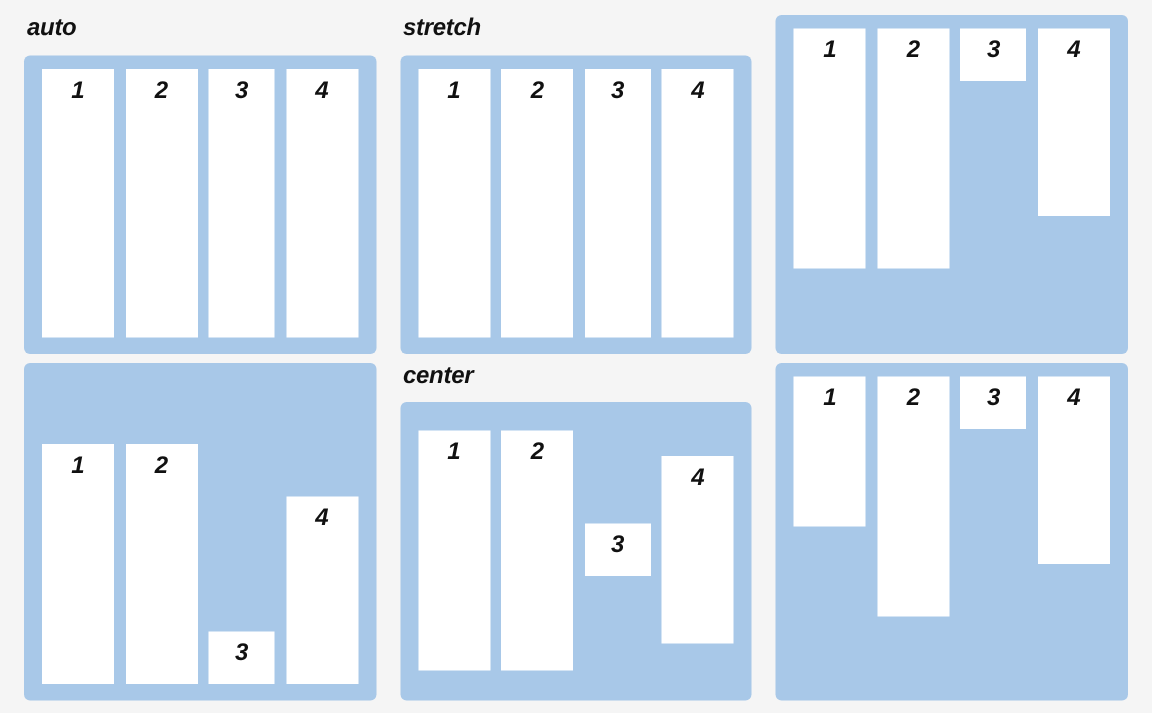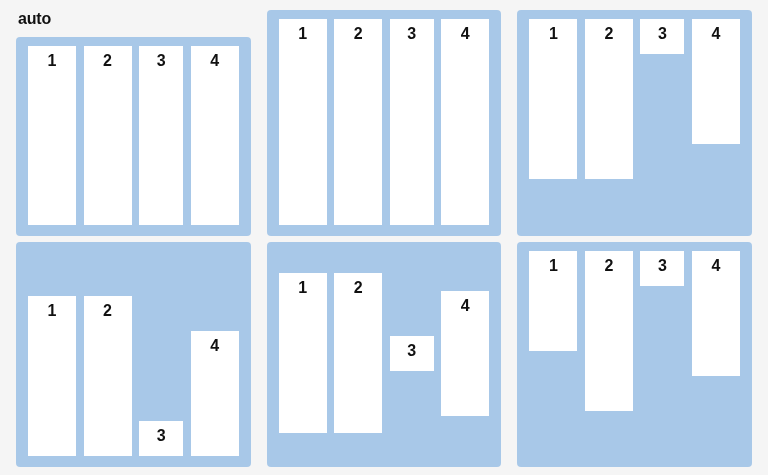--- a/index.html
+++ b/index.html
@@ -15,20 +15,21 @@
 
   #grid {
     display: grid;
     grid-template-columns: repeat(3, 1fr);
     grid-template-rows: repeat(2, 1fr);
     column-gap: 0px;
     row-gap: 6px;
     width: 768px;
     height: 475px;
     padding: 10px 8px 8px 8px;
+    font-style: italic;
   }
 
   .demo {
     display: flex;
     flex-direction: column;
     padding: 0 8px;
     min-width: 0;
     min-height: 0;
   }
 
@@ -83,20 +84,21 @@
     <div class="demo">
       <div class="demo-title">auto</div>
       <div class="flex-box mode-auto">
         <div class="flex-item" style="width: 48px;">1</div>
         <div class="flex-item" style="width: 48px;">2</div>
         <div class="flex-item" style="width: 44px;">3</div>
         <div class="flex-item" style="width: 48px;">4</div>
       </div>
     </div>
     <div class="demo">
+      <div class="demo-title">stretch</div>
       <div class="flex-box mode-stretch">
         <div class="flex-item" style="width: 48px;">1</div>
         <div class="flex-item" style="width: 48px;">2</div>
         <div class="flex-item" style="width: 44px;">3</div>
         <div class="flex-item" style="width: 48px;">4</div>
       </div>
     </div>
     <div class="demo">
       <div class="flex-box mode-flexstart">
         <div class="flex-item" style="width: 48px; height: 160px;">1</div>
@@ -107,20 +109,21 @@
     </div>
     <div class="demo">
       <div class="flex-box mode-flexend">
         <div class="flex-item" style="width: 48px; height: 160px;">1</div>
         <div class="flex-item" style="width: 48px; height: 160px;">2</div>
         <div class="flex-item" style="width: 44px; height: 35px;">3</div>
         <div class="flex-item" style="width: 48px; height: 125px;">4</div>
       </div>
     </div>
     <div class="demo">
+      <div class="demo-title">center</div>
       <div class="flex-box mode-center">
         <div class="flex-item" style="width: 48px; height: 160px;">1</div>
         <div class="flex-item" style="width: 48px; height: 160px;">2</div>
         <div class="flex-item" style="width: 44px; height: 35px;">3</div>
         <div class="flex-item" style="width: 48px; height: 125px;">4</div>
       </div>
     </div>
     <div class="demo">
       <div class="flex-box mode-baseline">
         <div class="flex-item" style="width: 48px; height: 100px;">1</div>

